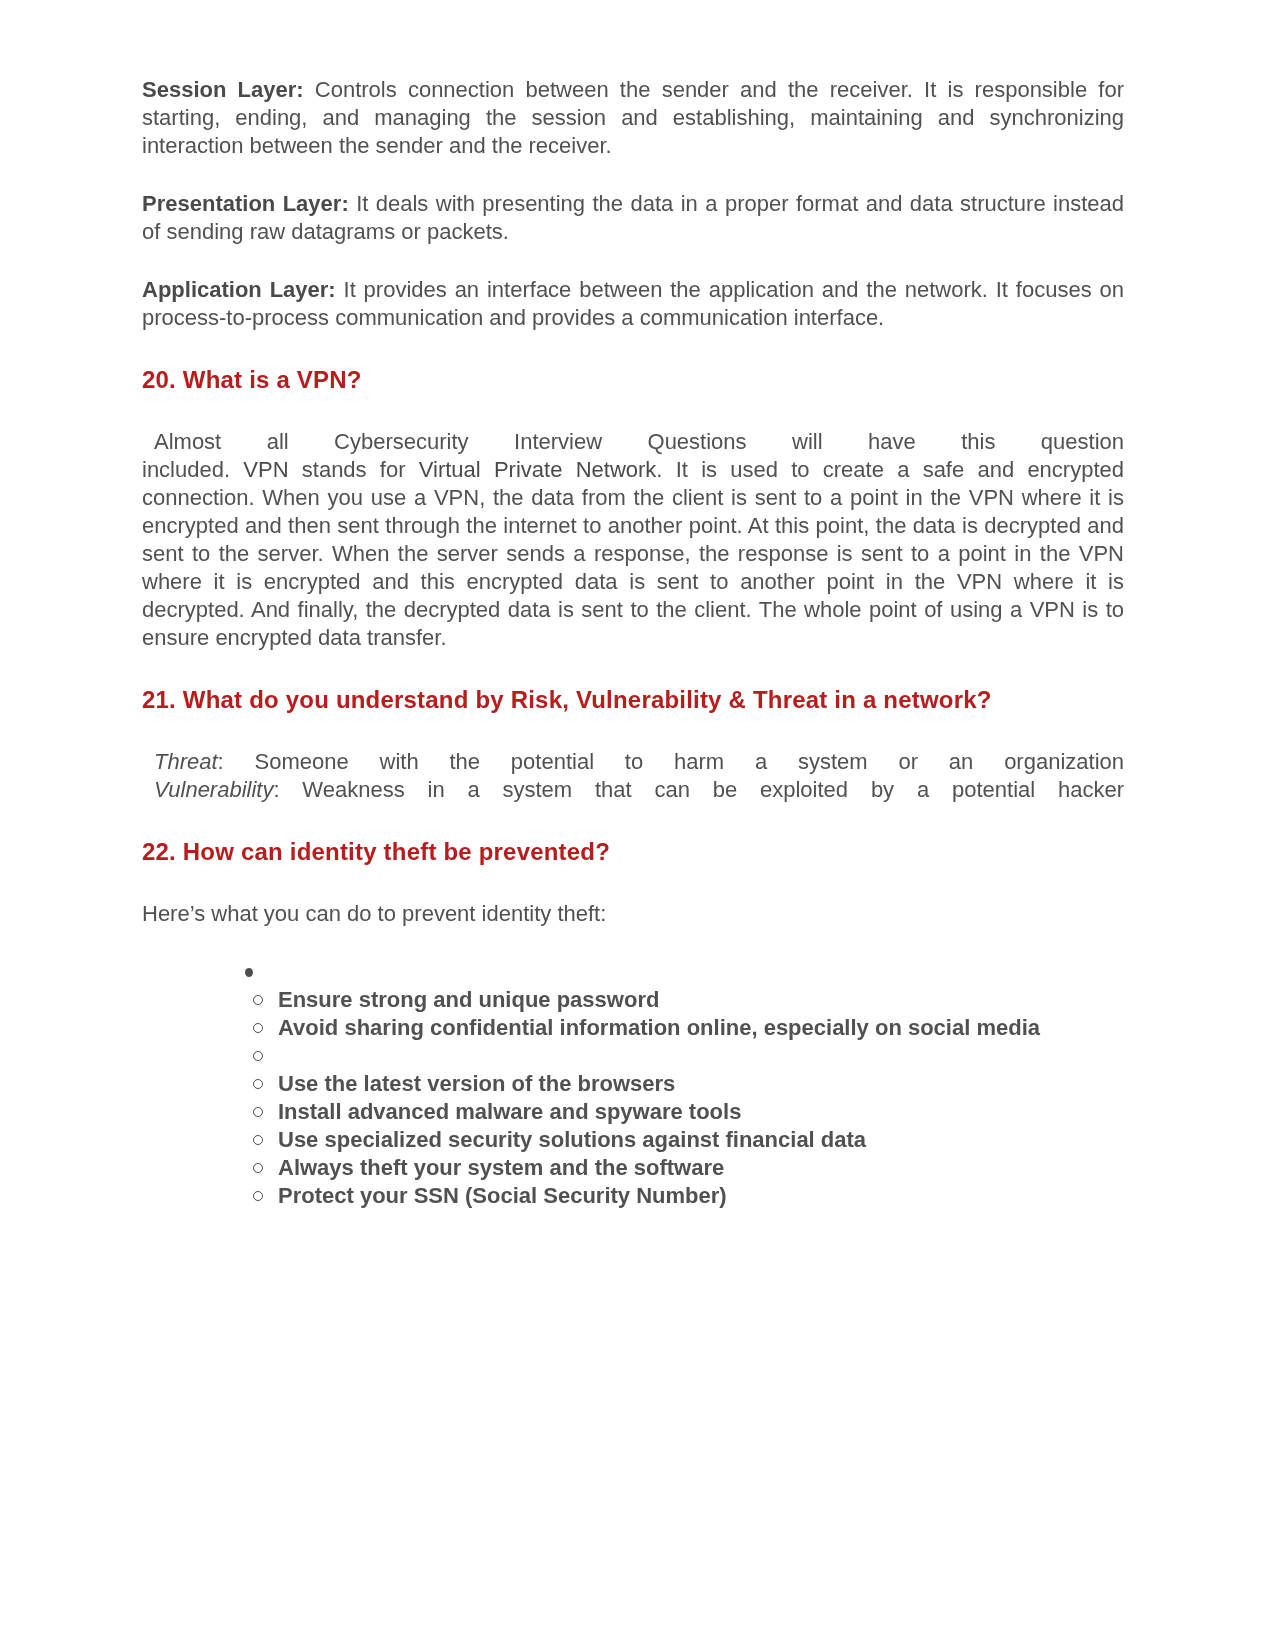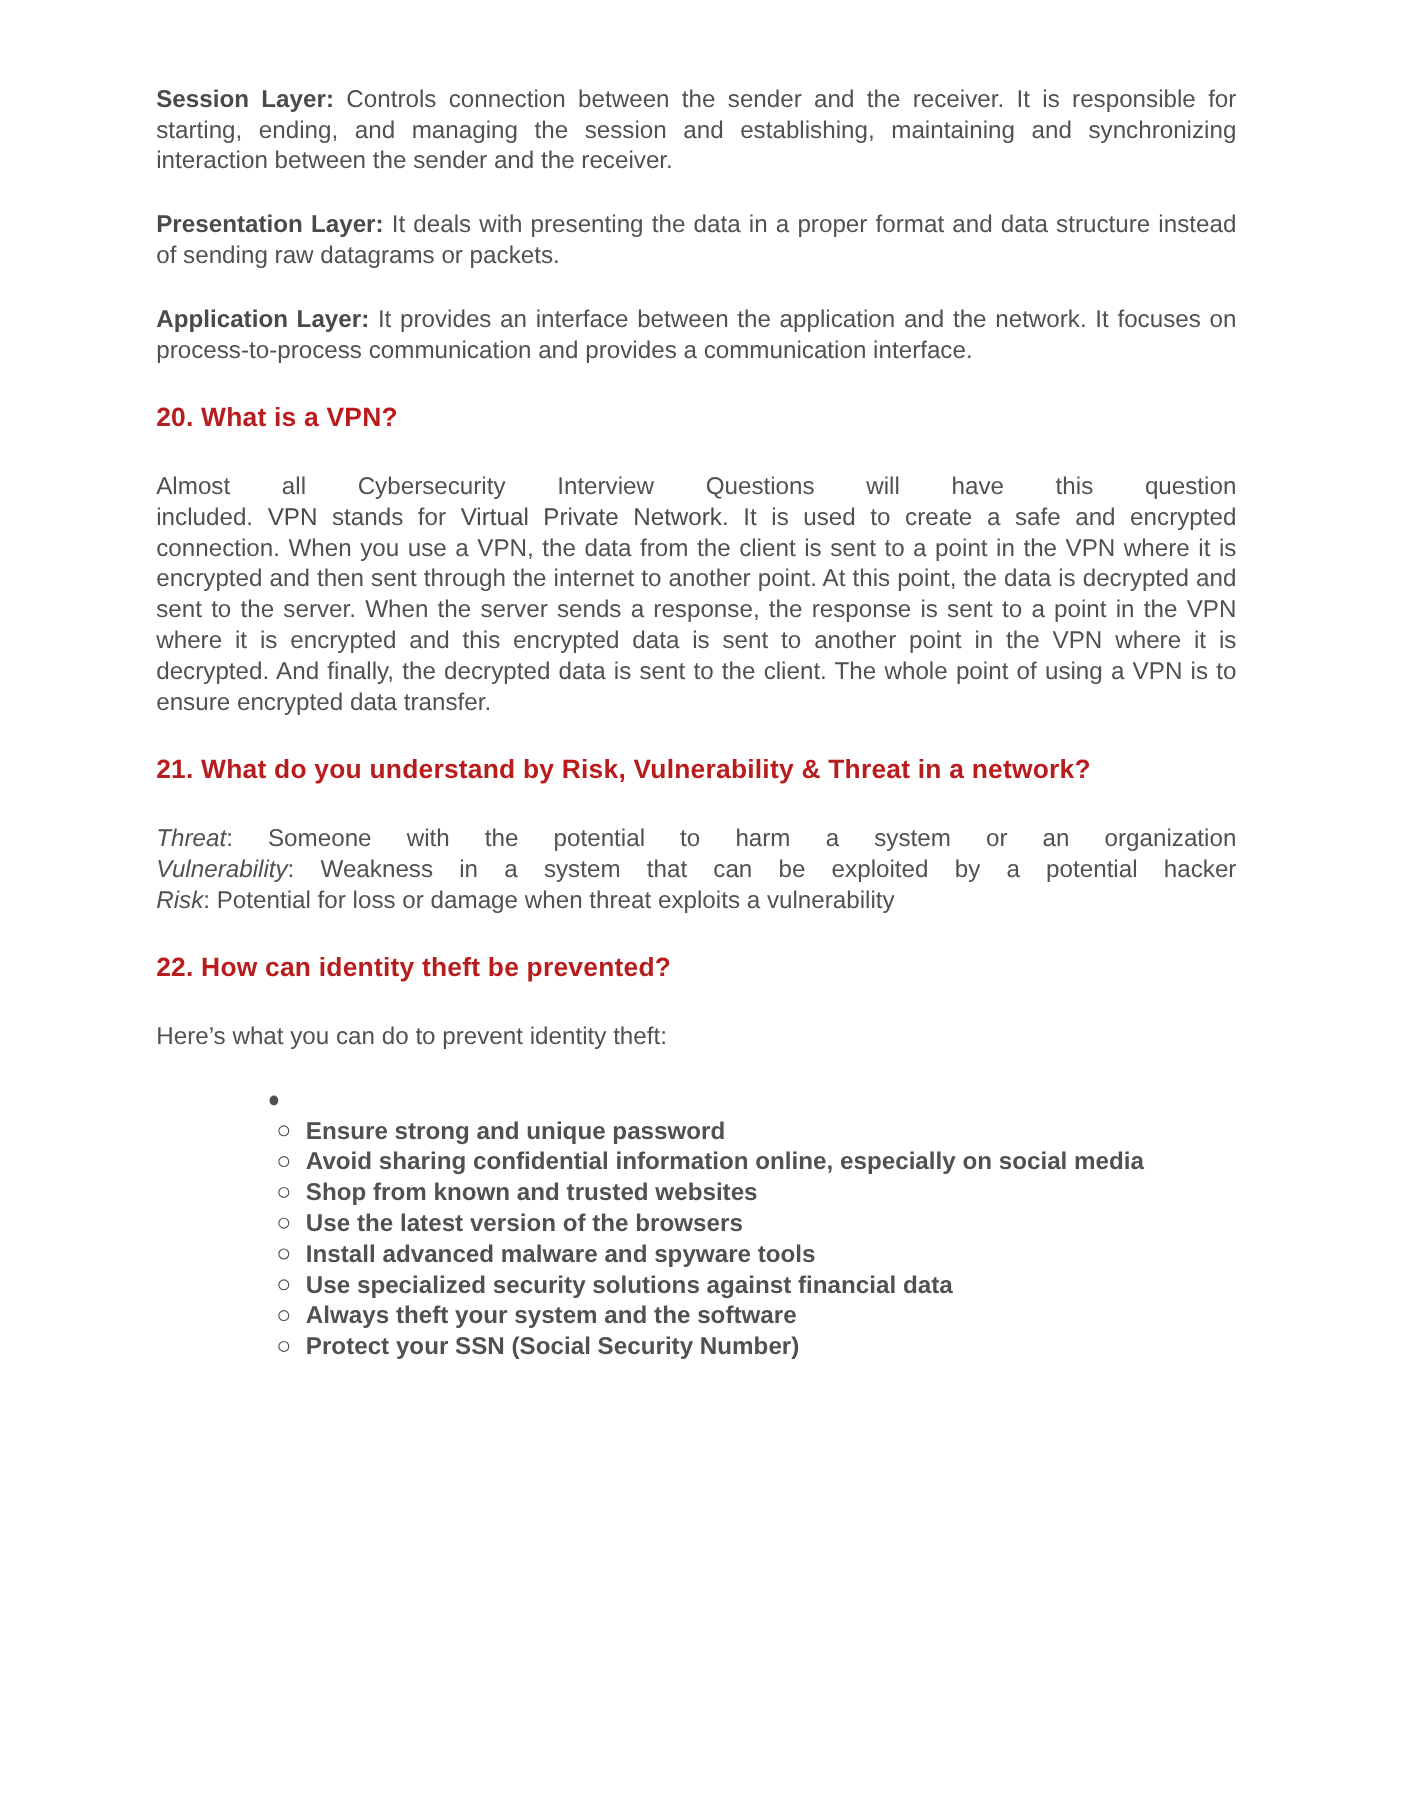--- a/index.html
+++ b/index.html
@@ -34,21 +34,21 @@
   }
   h2.q-heading {
     font-size: 24px;
     line-height: 36px;
     font-weight: bold;
     color: #b91c1c;
     margin-bottom: 30px;
     white-space: nowrap;
     letter-spacing: 0.2px;
   }
-  .line { display: block; }
+  .line { display: block; margin-left: 12px; }
   .stretch {
     text-align: justify;
     text-align-last: justify;
   }
   .term { font-style: italic; }
   ul.tips {
     list-style: none;
     font-size: 22px;
     line-height: 28px;
     padding-left: 136px;
@@ -101,34 +101,33 @@
 
   <p class="body-text">
     <span class="line stretch">Almost all Cybersecurity Interview Questions will have this question</span><span>included. </span><strong class="run-bold">VPN</strong><span> stands for </span><strong class="run-bold">Virtual Private Network</strong><span>. It is used to create a safe and encrypted connection. When you use a VPN, the data from the client is sent to a point in the VPN where it is encrypted and then sent through the internet to another point. At this point, the data is decrypted and sent to the server. When the server sends a response, the response is sent to a point in the VPN where it is encrypted and this encrypted data is sent to another point in the VPN where it is decrypted. And finally, the decrypted data is sent to the client. The whole point of using a VPN is to ensure encrypted data transfer.</span>
   </p>
 
   <h2 class="q-heading">21. What do you understand by Risk, Vulnerability &amp; Threat in a network?</h2>
 
   <p class="body-text">
     <span class="line stretch"><span class="term">Threat</span><span>: Someone with the potential to harm a system or an organization</span></span>
     <span class="line stretch"><span class="term">Vulnerability</span><span>: Weakness in a system that can be exploited by a potential hacker</span></span>
-    <span class="line"><span class="term">Risk</span><span>: Potential for loss or damage when threat exploits a vulnerability</span></span>
   </p>
 
   <h2 class="q-heading">22. How can identity theft be prevented?</h2>
 
   <p class="body-text">Here’s what you can do to prevent identity theft:</p>
 
   <ul class="tips">
     <li>
         <span class="bullet-solid"></span>
       </li>
     <li><span class="bullet-hollow"></span><span>Ensure strong and unique password</span></li>
     <li><span class="bullet-hollow"></span><span>Avoid sharing confidential information online, especially on social media</span></li>
-    <li><span class="bullet-hollow"></span><span>Shop from known and trusted websites</span></li>
+    <li><span class="bullet-hollow"></span></li>
     <li><span class="bullet-hollow"></span><span>Use the latest version of the browsers</span></li>
     <li><span class="bullet-hollow"></span><span>Install advanced malware and spyware tools</span></li>
     <li><span class="bullet-hollow"></span><span>Use specialized security solutions against financial data</span></li>
     <li><span class="bullet-hollow"></span><span>Always theft your system and the software</span></li>
     <li><span class="bullet-hollow"></span><span>Protect your SSN (Social Security Number)</span></li>
   </ul>
 
 </div>
 
 </body></html>

